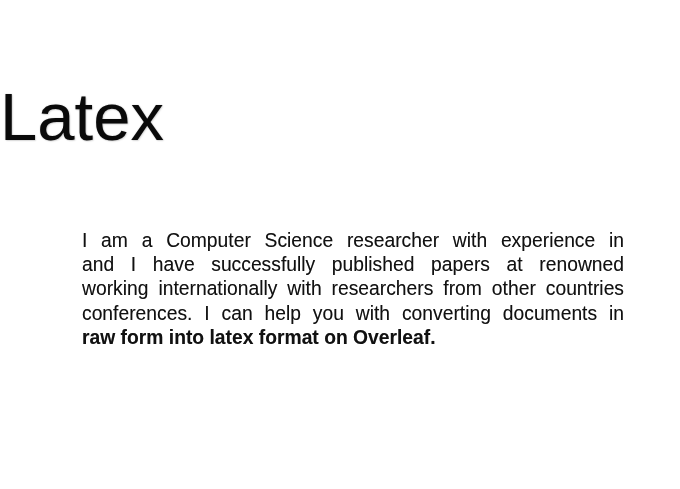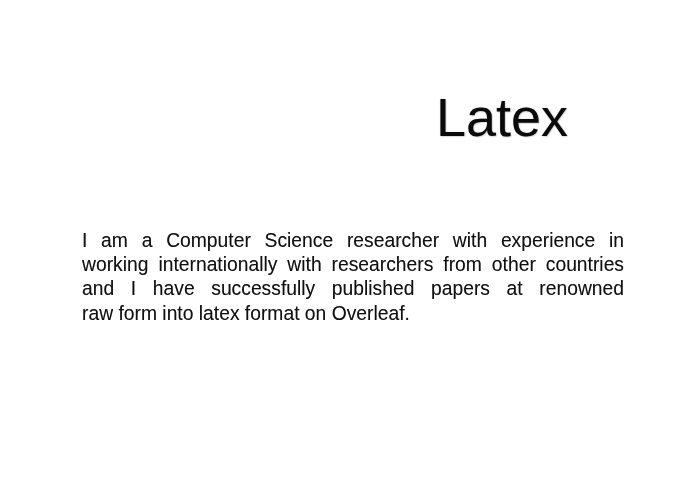--- a/index.html
+++ b/index.html
@@ -17,23 +17,23 @@
     height: 489px;
     background: #ffffff;
     overflow: hidden;
     margin: 0;
   }
   .title {
     position: absolute;
     left: 0;
     top: 74px;
     width: 568px;
-    text-align: right;
+    text-align: left;
     font-family: "Liberation Sans", sans-serif;
-    font-size: 54px;
+    font-size: 67px;
     line-height: 86px;
     font-weight: 400;
     color: #0a0a0a;
     letter-spacing: 0px;
     text-shadow: 0 0 1.2px rgba(0,0,0,0.30), 1px 1px 1.6px rgba(0,0,0,0.12);
     white-space: nowrap;
   }
   .body-copy {
     position: absolute;
     left: 55px;
@@ -53,29 +53,31 @@
   .body-copy .line {
     display: block;
     text-align: justify;
     text-align-last: justify;
     white-space: nowrap;
     margin-left: 27px;
   }
   .body-copy .line.last {
     text-align: right;
     text-align-last: left;
+    font-weight: bold;
   }
 </style>
 </head>
 <body>
 
 <div class="canvas">
 
   <div class="title">Latex</div>
 
   <div class="body-copy">
     <span class="line">I am a Computer Science researcher with experience in</span>
+    <span class="line">and I have successfully published papers at renowned</span>
     <span class="line">working internationally with researchers from other countries</span>
-    <span class="line">and I have successfully published papers at renowned</span>
+    <span class="line">conferences. I can help you with converting documents in</span>
     <span class="line last">raw form into latex format on Overleaf.</span>
   </div>
 
 </div>
 
 </body></html>

